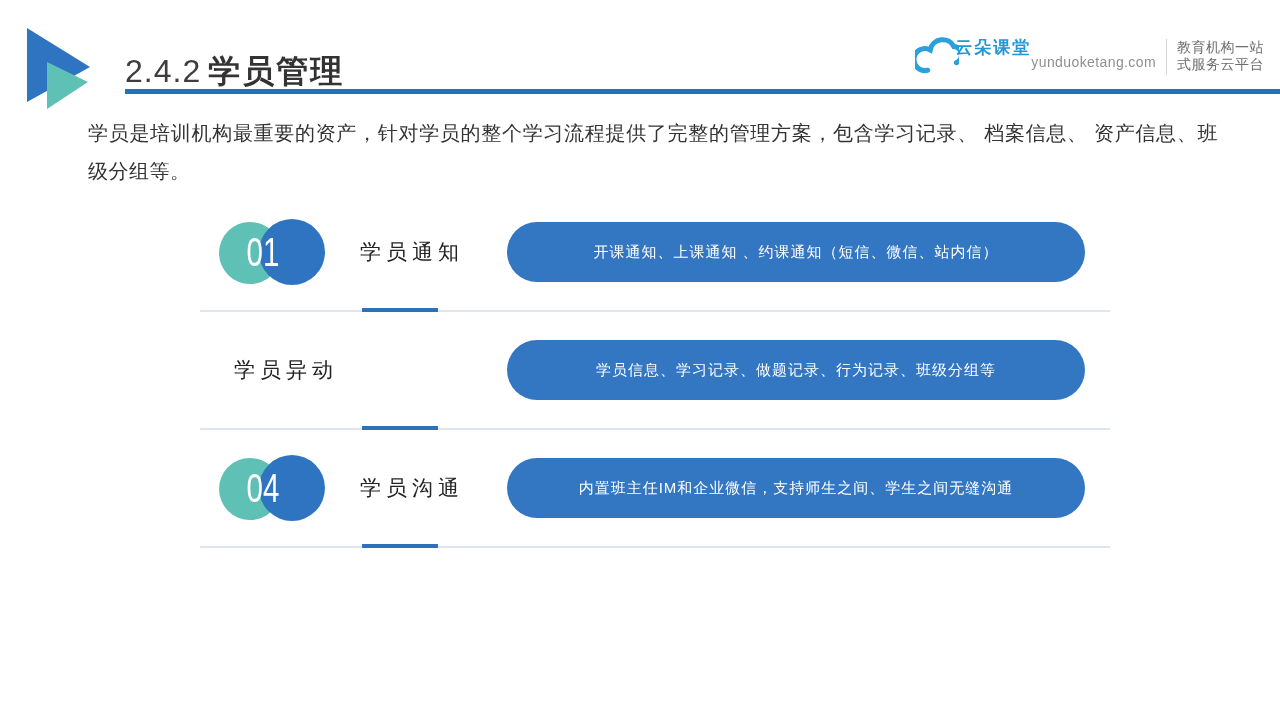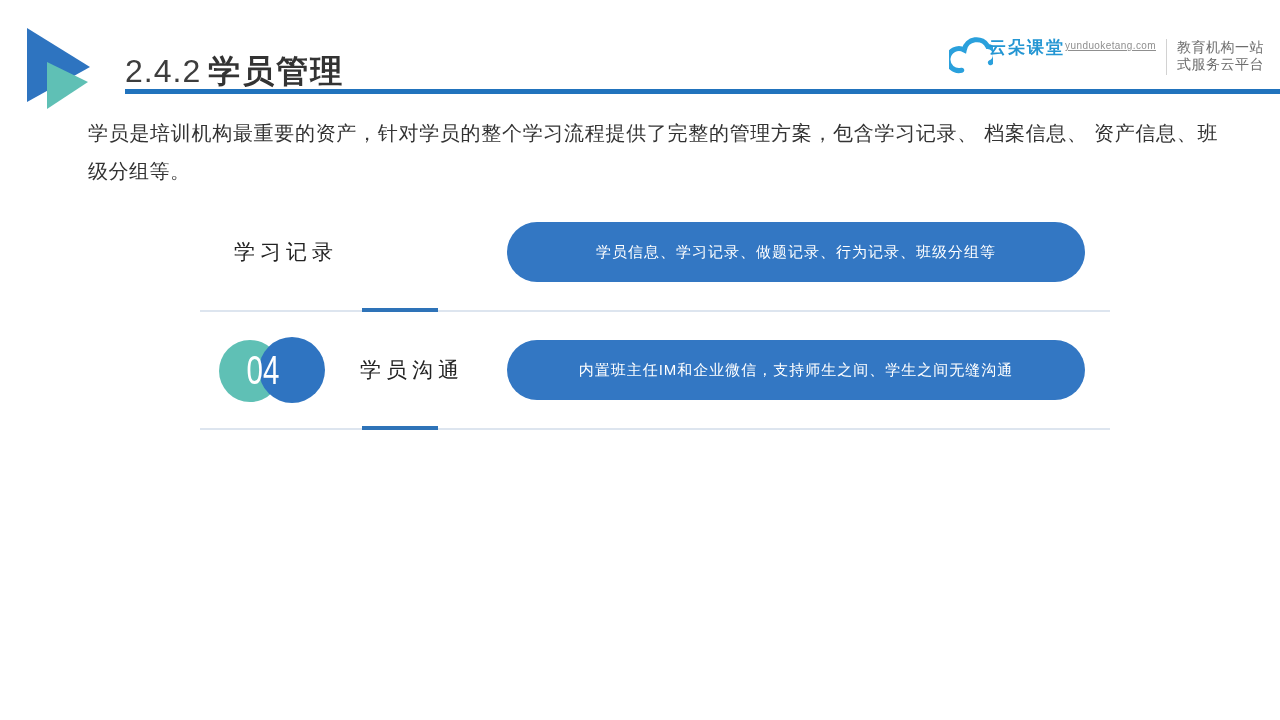--- a/index.html
+++ b/index.html
@@ -12,21 +12,21 @@
   .logo-triangles{position:absolute;left:27px;top:27px;width:66px;height:86px;}
   .title-row{position:absolute;left:125px;top:50px;font-size:32px;color:#3d3d3d;white-space:nowrap;}
   .title-row .section-number{font-weight:400;letter-spacing:1px;margin-right:7px;}
   .title-row .page-title{font-weight:700;color:#333;letter-spacing:2px;}
   .title-underline{position:absolute;left:125px;top:89px;width:1155px;height:5px;background:#2173bd;}
   
   .brand{position:absolute;right:16px;top:33px;display:flex;align-items:flex-start;}
   .brand-cloud{width:44px;height:40px;margin-right:-4px;margin-top:2px;flex:none;}
   .brand-name-block{display:flex;flex-direction:row;margin-top:5px;}
   .brand-name{font-size:17px;font-weight:700;color:#2496d3;letter-spacing:2px;line-height:19px;}
-  .brand-domain{font-size:10px;color:#8f8f8f;letter-spacing:.4px;margin-top:2px;text-decoration:underline;}
+  .brand-domain{font-size:14px;color:#8f8f8f;letter-spacing:.4px;margin-top:16px;}
   .brand-divider{width:1px;height:36px;background:#d2d2d2;margin:6px 10px 0 10px;flex:none;}
   .brand-tagline{font-size:14px;color:#6d6d6d;line-height:17px;margin-top:6px;letter-spacing:.5px;}
   
   .intro{
     position:absolute;left:88px;top:114px;width:1130px;
     font-size:20px;line-height:38px;color:#333;letter-spacing:.5px;text-align:justify;
   }
   
   .rows{position:absolute;left:200px;top:194px;width:910px;}
   .feature-row{
@@ -80,23 +80,33 @@
   <div class="brand-tagline">
     <div>教育机构一站</div>
     <div>式服务云平台</div>
   </div>
 </div>
 
 <div class="intro">学员是培训机构最重要的资产，针对学员的整个学习流程提供了完整的管理方案，包含学习记录、 档案信息、 资产信息、班级分组等。</div>
 
 <div class="rows">
 
+  <div class="feature-row">
+    <div class="badge">
+      <span class="circle teal"></span>
+      <span class="circle blue"></span>
+      <span class="num">01</span>
+    </div>
+    <div class="feature-label">学员通知</div>
+    <div class="feature-pill">开课通知、上课通知 、约课通知（短信、微信、站内信）</div>
+    <span class="divider-accent"></span>
+  </div>
 
   <div class="feature-row">
-    <div class="feature-label">学习记录</div>
+    <div class="feature-label">学员异动</div>
     <div class="feature-pill">学员信息、学习记录、做题记录、行为记录、班级分组等</div>
     <span class="divider-accent"></span>
   </div>
 
 
   <div class="feature-row">
     <div class="badge">
       <span class="circle teal"></span>
       <span class="circle blue"></span>
       <span class="num">04</span>

